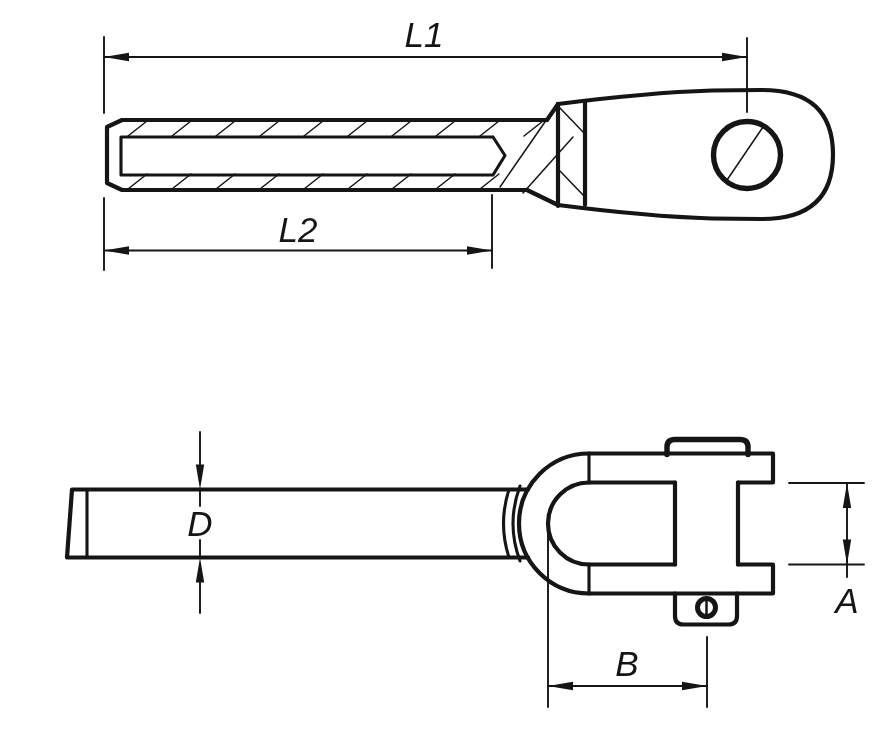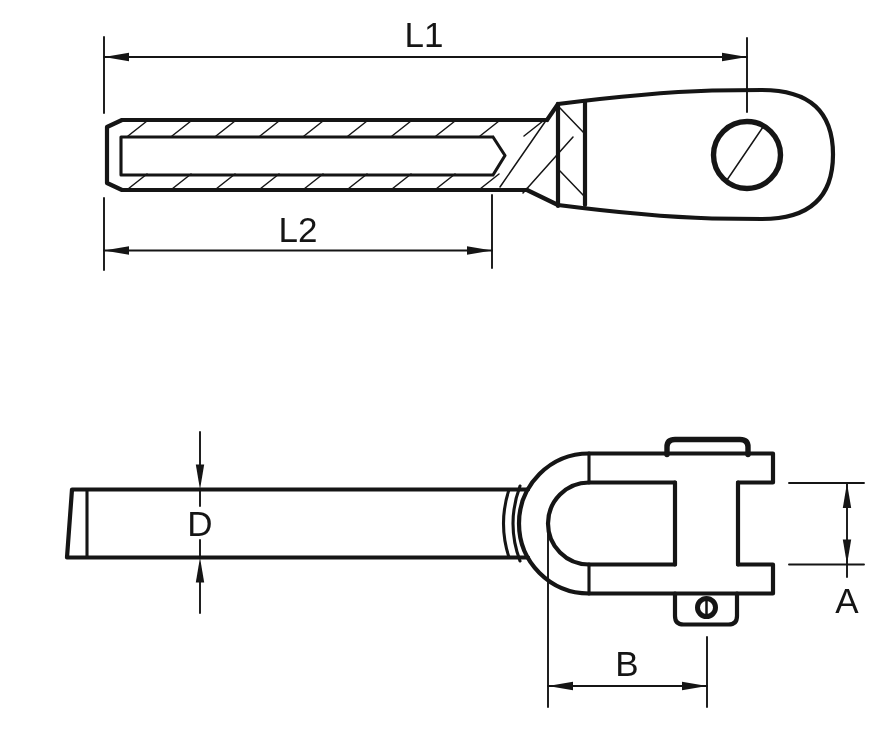--- a/index.html
+++ b/index.html
@@ -8,20 +8,21 @@
     background: var(--paper, #ffffff);
     width: 896px;
     height: 740px;
     overflow: hidden;
   }
   .stage {
     position: relative;
     width: 896px;
     height: 740px;
     background: var(--paper, #ffffff);
+    font-style: italic;
   }
   svg { display: block; }
   .s   { stroke: var(--ink, #151515); fill: none; stroke-linecap: round; stroke-linejoin: round; }
   .w4  { stroke-width: 4.2; }
   .w3  { stroke-width: 3.1; }
   .w55 { stroke-width: 5.4; }
   .thin{ stroke-width: 1.5; }
   .dim { stroke-width: 1.9; }
   .arr { fill: var(--ink, #151515); stroke: none; }
   .lbl {

